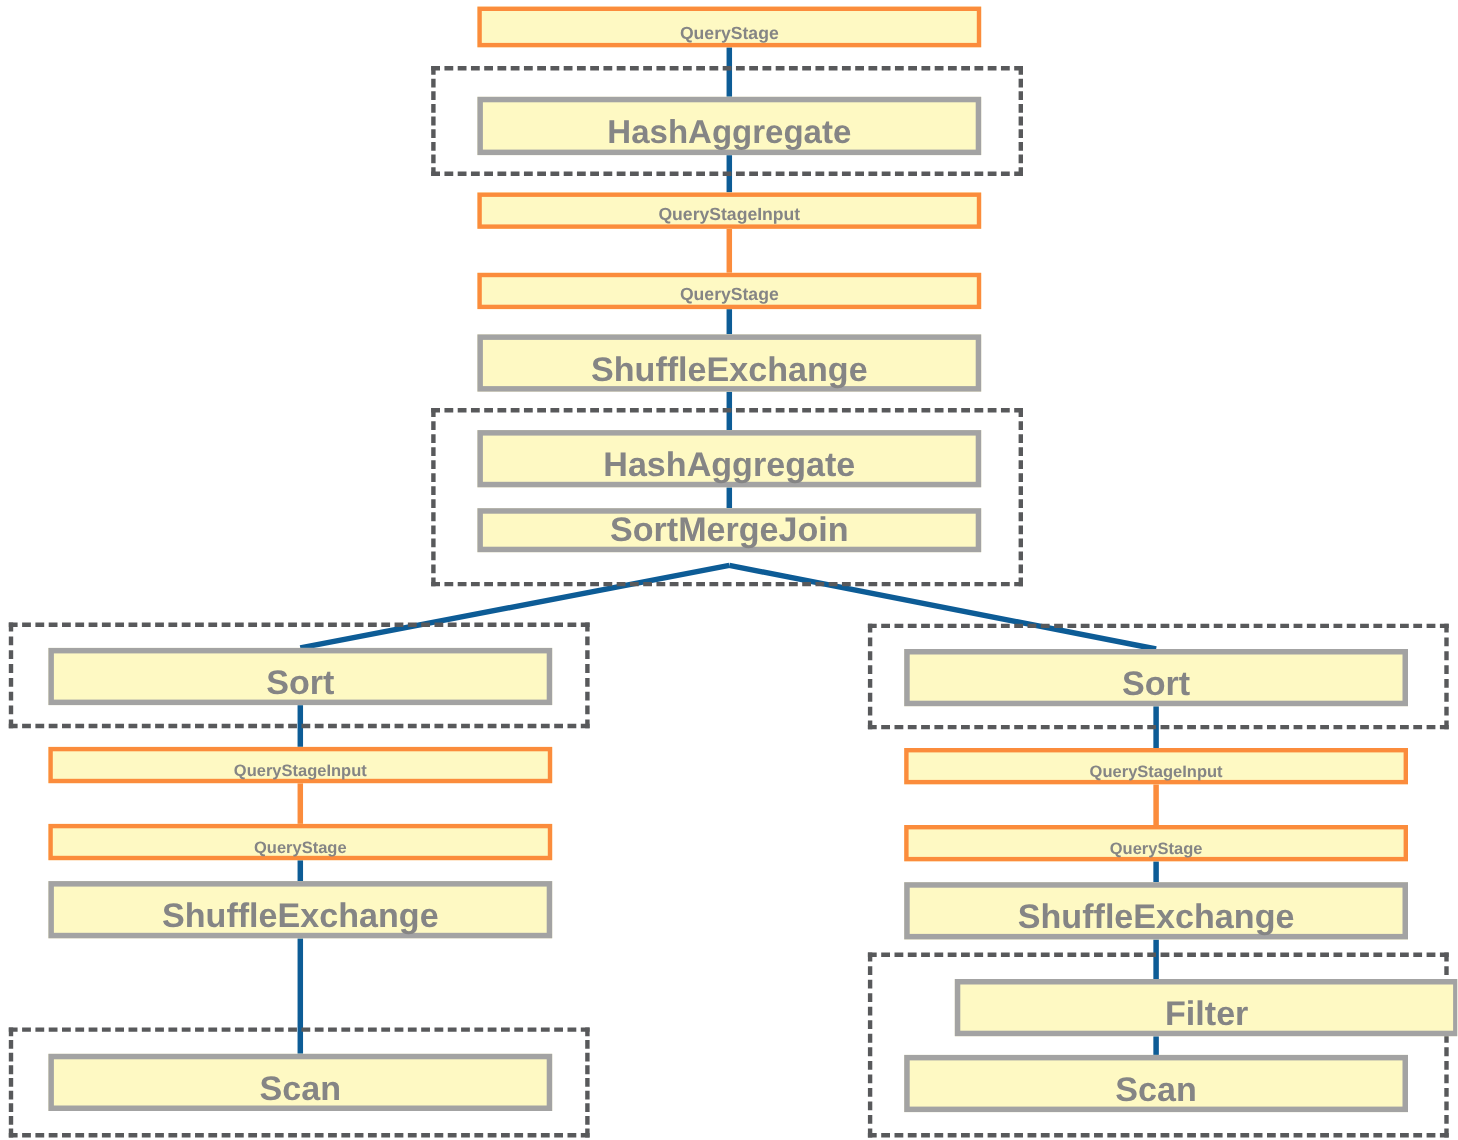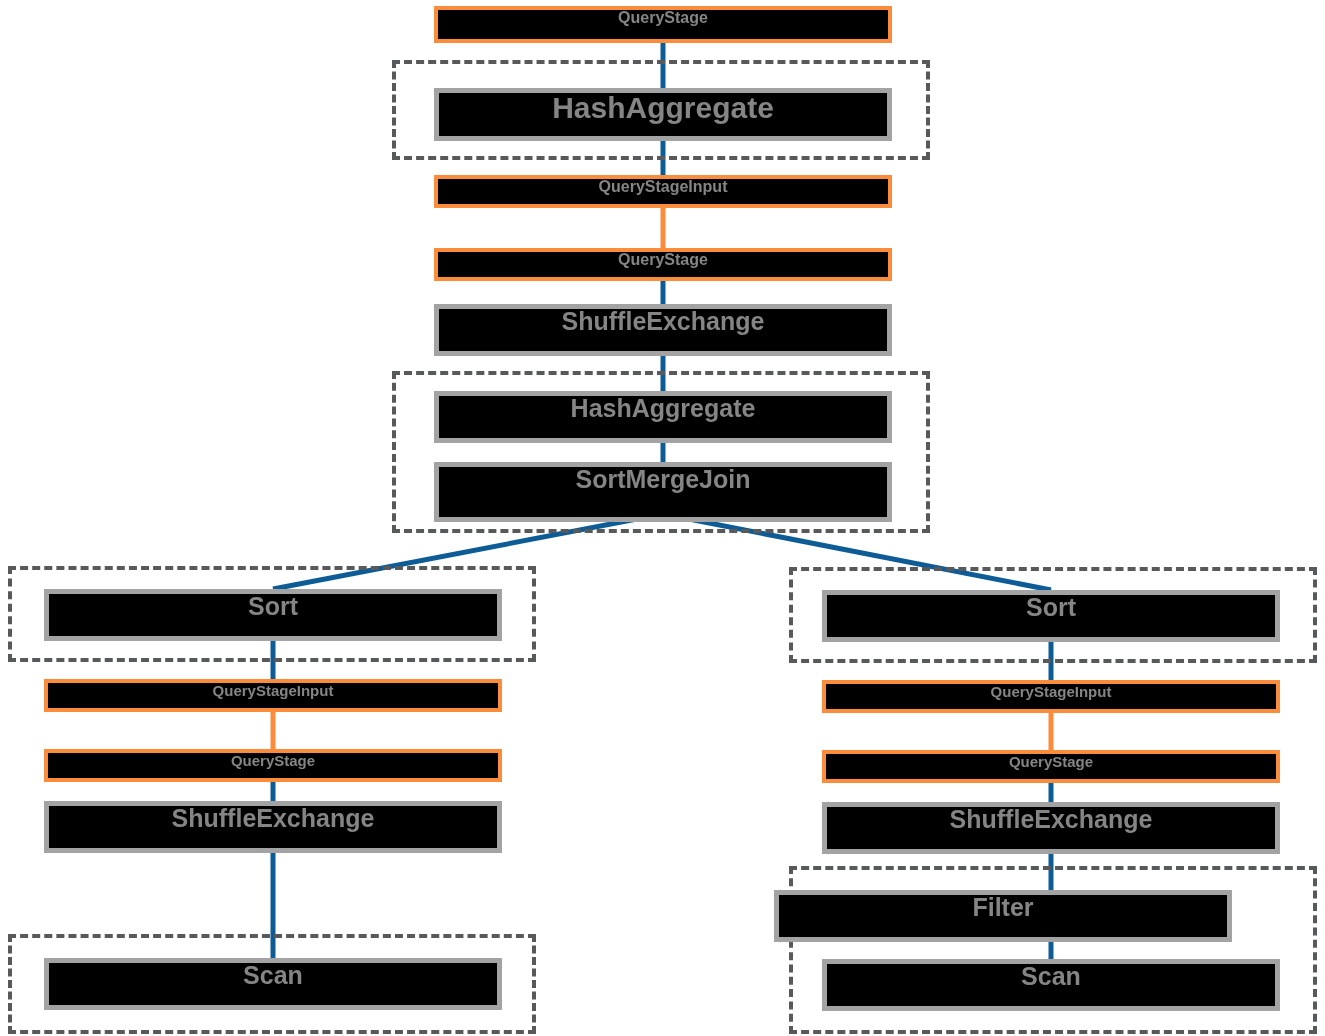--- a/index.html
+++ b/index.html
@@ -21,23 +21,23 @@
     position: absolute;
     left: 0;
     top: 0;
     width: 1325px;
     height: 1036px;
     pointer-events: none;
   }
   .node {
     position: absolute;
     box-sizing: border-box;
-    background: #000000;
+    background: #fef9c3;
     display: flex;
-    align-items: flex-start;
+    align-items: flex-end;
     justify-content: center;
     color: #858585;
     font-weight: bold;
     line-height: 1;
     white-space: nowrap;
     z-index: 3;
   }
   .node.blue {
     border: 5px solid #a3a3a3;
   }
@@ -45,21 +45,21 @@
     border: 4px solid #FB8C3C;
   }
   .group {
     position: absolute;
     box-sizing: border-box;
     border: 4px dashed #58595B;
     background: transparent;
     z-index: 1;
   }
   .sz-lg { font-size: 30px; }
-  .sz-md { font-size: 25px; }
+  .sz-md { font-size: 31px; }
   .sz-sm { font-size: 16px; }
   .sz-xs { font-size: 15px; }
 </style>
 </head>
 <body>
 
 <div id="stage">
   <svg id="edges" viewBox="0 0 1325 1036" width="1325" height="1036">
       <line x1="663" y1="43" x2="663" y2="88" stroke="#0D5C96" stroke-width="5"></line>
       <line x1="663" y1="141" x2="663" y2="175" stroke="#0D5C96" stroke-width="5"></line>
@@ -99,21 +99,21 @@
       </div>
       <div class="node orange sz-sm" style="left: 434px; top: 248px; width: 458px; height: 33px;">
         <span>QueryStage</span>
       </div>
       <div class="node blue sz-md" style="left: 434px; top: 304px; width: 458px; height: 52px;">
         <span>ShuffleExchange</span>
       </div>
       <div class="node blue sz-md" style="left: 434px; top: 391px; width: 458px; height: 52px;">
         <span>HashAggregate</span>
       </div>
-      <div class="node blue sz-md" style="left: 434px; top: 462px; width: 458px; height: 60px;">
+      <div class="node blue sz-md" style="left: 434px; top: 462px; width: 458px; height: 40px;">
         <span>SortMergeJoin</span>
       </div>
       <div class="node blue sz-md" style="left: 44px; top: 589px; width: 458px; height: 52px;">
         <span>Sort</span>
       </div>
       <div class="node orange sz-xs" style="left: 44px; top: 679px; width: 458px; height: 33px;">
         <span>QueryStageInput</span>
       </div>
       <div class="node orange sz-xs" style="left: 44px; top: 749px; width: 458px; height: 33px;">
         <span>QueryStage</span>
@@ -129,20 +129,20 @@
       </div>
       <div class="node orange sz-xs" style="left: 822px; top: 680px; width: 458px; height: 33px;">
         <span>QueryStageInput</span>
       </div>
       <div class="node orange sz-xs" style="left: 822px; top: 750px; width: 458px; height: 33px;">
         <span>QueryStage</span>
       </div>
       <div class="node blue sz-md" style="left: 822px; top: 802px; width: 458px; height: 52px;">
         <span>ShuffleExchange</span>
       </div>
-      <div class="node blue sz-md" style="left: 774px; top: 890px; width: 458px; height: 52px;">
+      <div class="node blue sz-md" style="left: 868px; top: 890px; width: 458px; height: 52px;">
         <span>Filter</span>
       </div>
       <div class="node blue sz-md" style="left: 822px; top: 959px; width: 458px; height: 52px;">
         <span>Scan</span>
       </div>
     </div>
 </div>
 
 </body></html>

